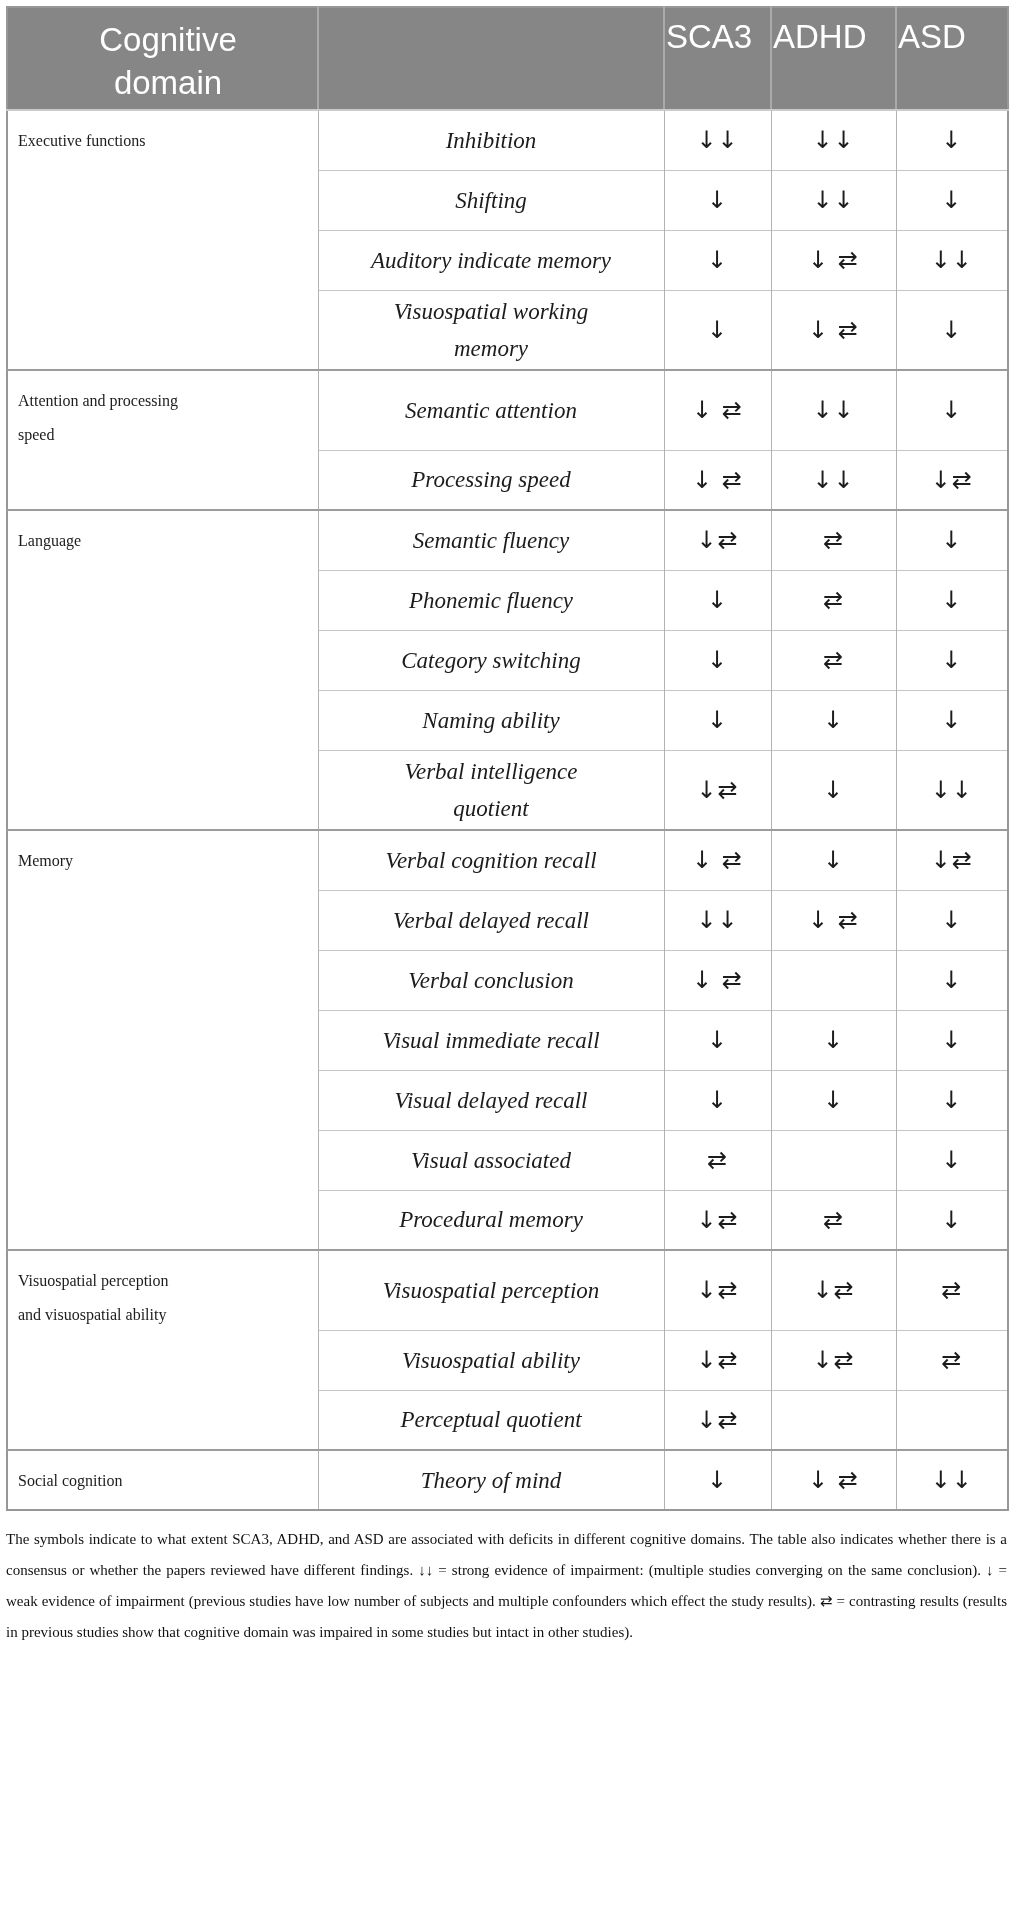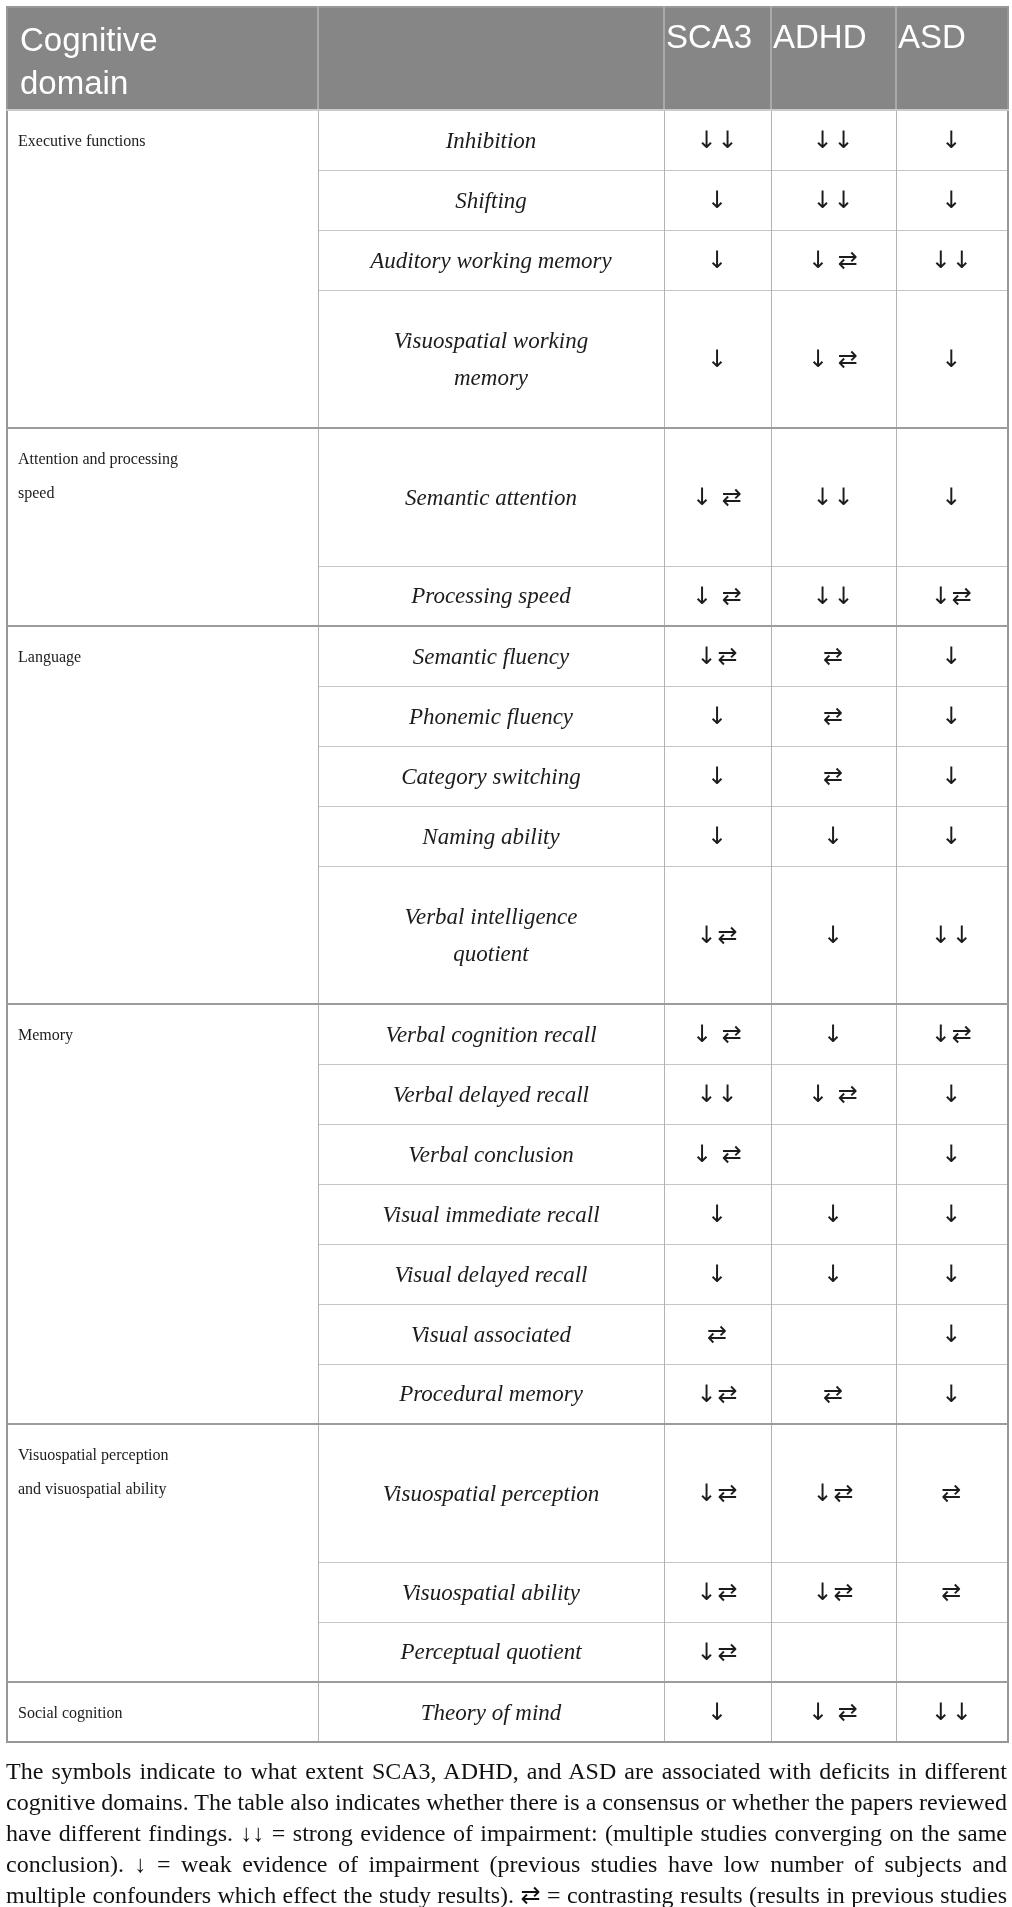--- a/index.html
+++ b/index.html
@@ -32,29 +32,29 @@
     font-family: "Liberation Sans", sans-serif;
     font-weight: 400;
     font-size: 33px;
     vertical-align: top;
     padding-top: 10px;
     border-left: 2px solid #aaaaaa;
     border-bottom: 2px solid #cbcbcb;
   }
   th:first-child { border-left: none; }
   th.th-domain {
-    text-align: left;
+    text-align: center;
     padding-left: 12px;
     white-space: pre-line;
     line-height: 43px;
   }
   th.th-center { text-align: left; }
 
   tbody tr { height: 60px; }
-  tbody tr.tall { height: 138px; }
+  tbody tr.tall { height: 80px; }
   tbody td {
     border-left: 1px solid #b2b2b2;
     border-top: 1px solid #c6c6c6;
     color: #1c1c1c;
     background: #ffffff;
   }
   tbody tr.group-start td { border-top: 2px solid #9c9c9c; }
   td.domain-cell {
     text-align: left;
     vertical-align: top;
@@ -75,21 +75,21 @@
   td.sym-cell {
     text-align: center;
     vertical-align: middle;
     font-family: "DejaVu Sans", sans-serif;
     font-size: 24px;
     letter-spacing: 1px;
   }
   .footnote {
     margin: 13px 0 0 0;
     width: 1001px;
-    font-size: 24px;
+    font-size: 15px;
     line-height: 31px;
     text-align: justify;
     color: #111111;
   }
 </style>
 </head>
 <body>
 
 <div class="page">
   <table class="cog-table">
@@ -118,21 +118,21 @@
           <td class="sym-cell">↓↓</td>
           <td class="sym-cell">↓</td>
         </tr>
         <tr>
           <td class="test-cell">Shifting</td>
           <td class="sym-cell">↓</td>
           <td class="sym-cell">↓↓</td>
           <td class="sym-cell">↓</td>
         </tr>
         <tr>
-          <td class="test-cell">Auditory working memory</td>
+          <td class="test-cell">Auditory indicate memory</td>
           <td class="sym-cell">↓</td>
           <td class="sym-cell">↓ ⇄</td>
           <td class="sym-cell">↓↓</td>
         </tr>
         <tr class="tall">
           <td class="test-cell">Visuospatial working
 memory</td>
           <td class="sym-cell">↓</td>
           <td class="sym-cell">↓ ⇄</td>
           <td class="sym-cell">↓</td>

